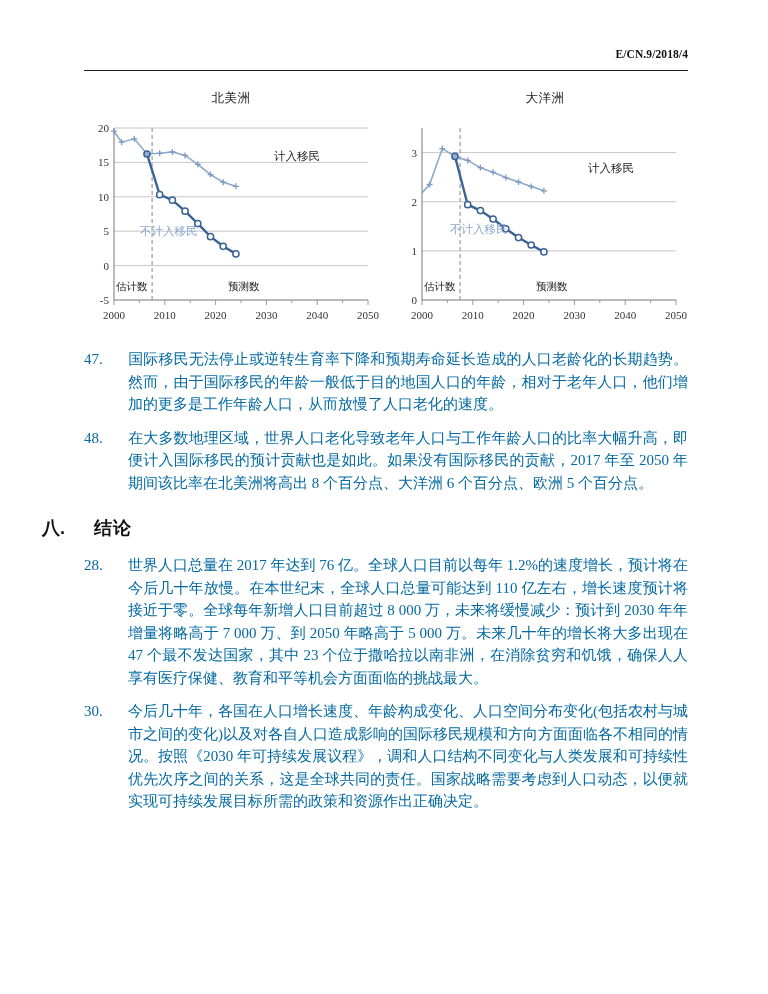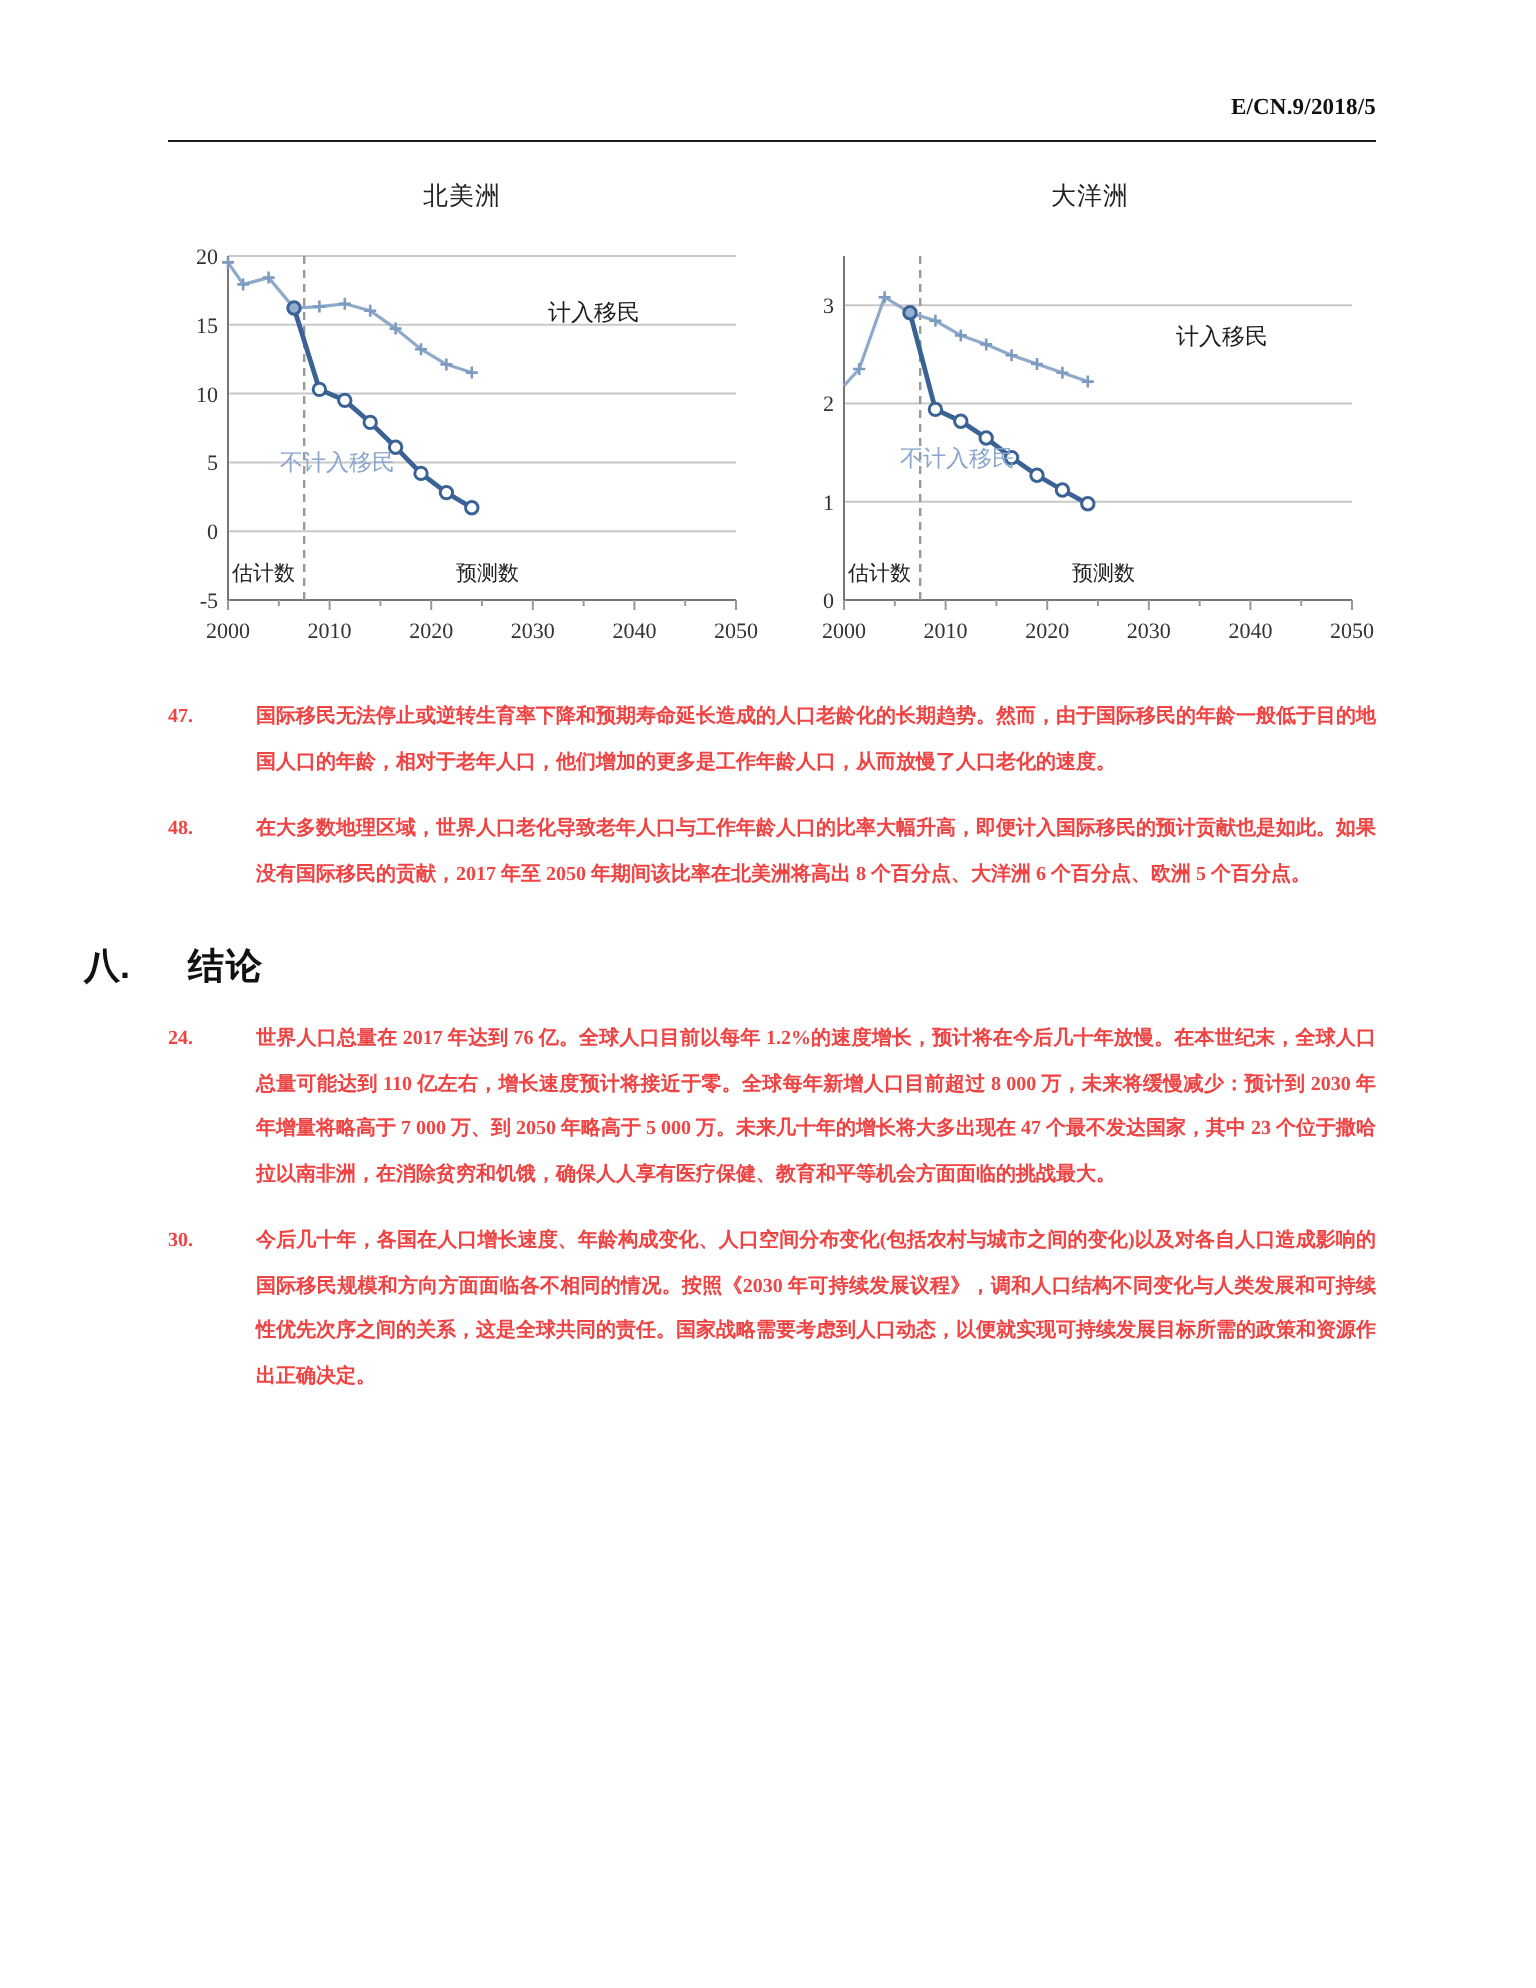--- a/index.html
+++ b/index.html
@@ -80,29 +80,28 @@
 
   
   .content {
     position: absolute;
     top: 348px;
     left: 84px;
     width: 604px;
   }
   p.para {
     margin: 0 0 11px 0;
-    font-size: 10px;
+    font-size: 15px;
     line-height: 22.5px;
     text-align: justify;
     text-justify: inter-ideograph;
-    color: #ef4444;
+    color: #0369a1;
     padding-left: 44px;
     text-indent: -44px;
     font-family: "Liberation Serif", "DejaVu Serif", serif;
-    font-weight: bold;
   }
   p.para .pnum {
     display: inline-block;
     width: 44px;
     text-indent: 0;
     font-family: "Liberation Serif", "DejaVu Serif", serif;
   }
   .section-heading {
     display: flex;
     align-items: baseline;
@@ -168,21 +167,21 @@
     font-size: 11.5px;
     fill: #8aa6cc;
   }
 </style>
 </head>
 <body>
 
 <div class="page">
 
   <div class="header">
-    <span class="header-symbol">E/CN.9/2018/5</span>
+    <span class="header-symbol">E/CN.9/2018/4</span>
   </div>
 
   <div class="figures">
 
     <div class="figure">
       <div class="fig-title">北美洲</div>
       <div class="plot-wrap">
         <svg width="306" height="205" viewBox="0 0 306 205">
 
           <g>
@@ -343,21 +342,21 @@
     <p class="para">
       <span class="pnum">48.</span><span>在大多数地理区域，世界人口老化导致老年人口与工作年龄人口的比率大幅升高，即便计入国际移民的预计贡献也是如此。如果没有国际移民的贡献，2017 年至 2050 年期间该比率在北美洲将高出 8 个百分点、大洋洲 6 个百分点、欧洲 5 个百分点。</span>
     </p>
 
     <div class="section-heading">
       <span class="sec-num">八.</span>
       <span class="sec-title">结论</span>
     </div>
 
     <p class="para">
-      <span class="pnum">24.</span><span>世界人口总量在 2017 年达到 76 亿。全球人口目前以每年 1.2%的速度增长，预计将在今后几十年放慢。在本世纪末，全球人口总量可能达到 110 亿左右，增长速度预计将接近于零。全球每年新增人口目前超过 8 000 万，未来将缓慢减少：预计到 2030 年年增量将略高于 7 000 万、到 2050 年略高于 5 000 万。未来几十年的增长将大多出现在 47 个最不发达国家，其中 23 个位于撒哈拉以南非洲，在消除贫穷和饥饿，确保人人享有医疗保健、教育和平等机会方面面临的挑战最大。</span>
+      <span class="pnum">28.</span><span>世界人口总量在 2017 年达到 76 亿。全球人口目前以每年 1.2%的速度增长，预计将在今后几十年放慢。在本世纪末，全球人口总量可能达到 110 亿左右，增长速度预计将接近于零。全球每年新增人口目前超过 8 000 万，未来将缓慢减少：预计到 2030 年年增量将略高于 7 000 万、到 2050 年略高于 5 000 万。未来几十年的增长将大多出现在 47 个最不发达国家，其中 23 个位于撒哈拉以南非洲，在消除贫穷和饥饿，确保人人享有医疗保健、教育和平等机会方面面临的挑战最大。</span>
     </p>
 
     <p class="para">
       <span class="pnum">30.</span><span>今后几十年，各国在人口增长速度、年龄构成变化、人口空间分布变化(包括农村与城市之间的变化)以及对各自人口造成影响的国际移民规模和方向方面面临各不相同的情况。按照《2030 年可持续发展议程》，调和人口结构不同变化与人类发展和可持续性优先次序之间的关系，这是全球共同的责任。国家战略需要考虑到人口动态，以便就实现可持续发展目标所需的政策和资源作出正确决定。</span>
     </p>
 
 
   </div>
 
 

